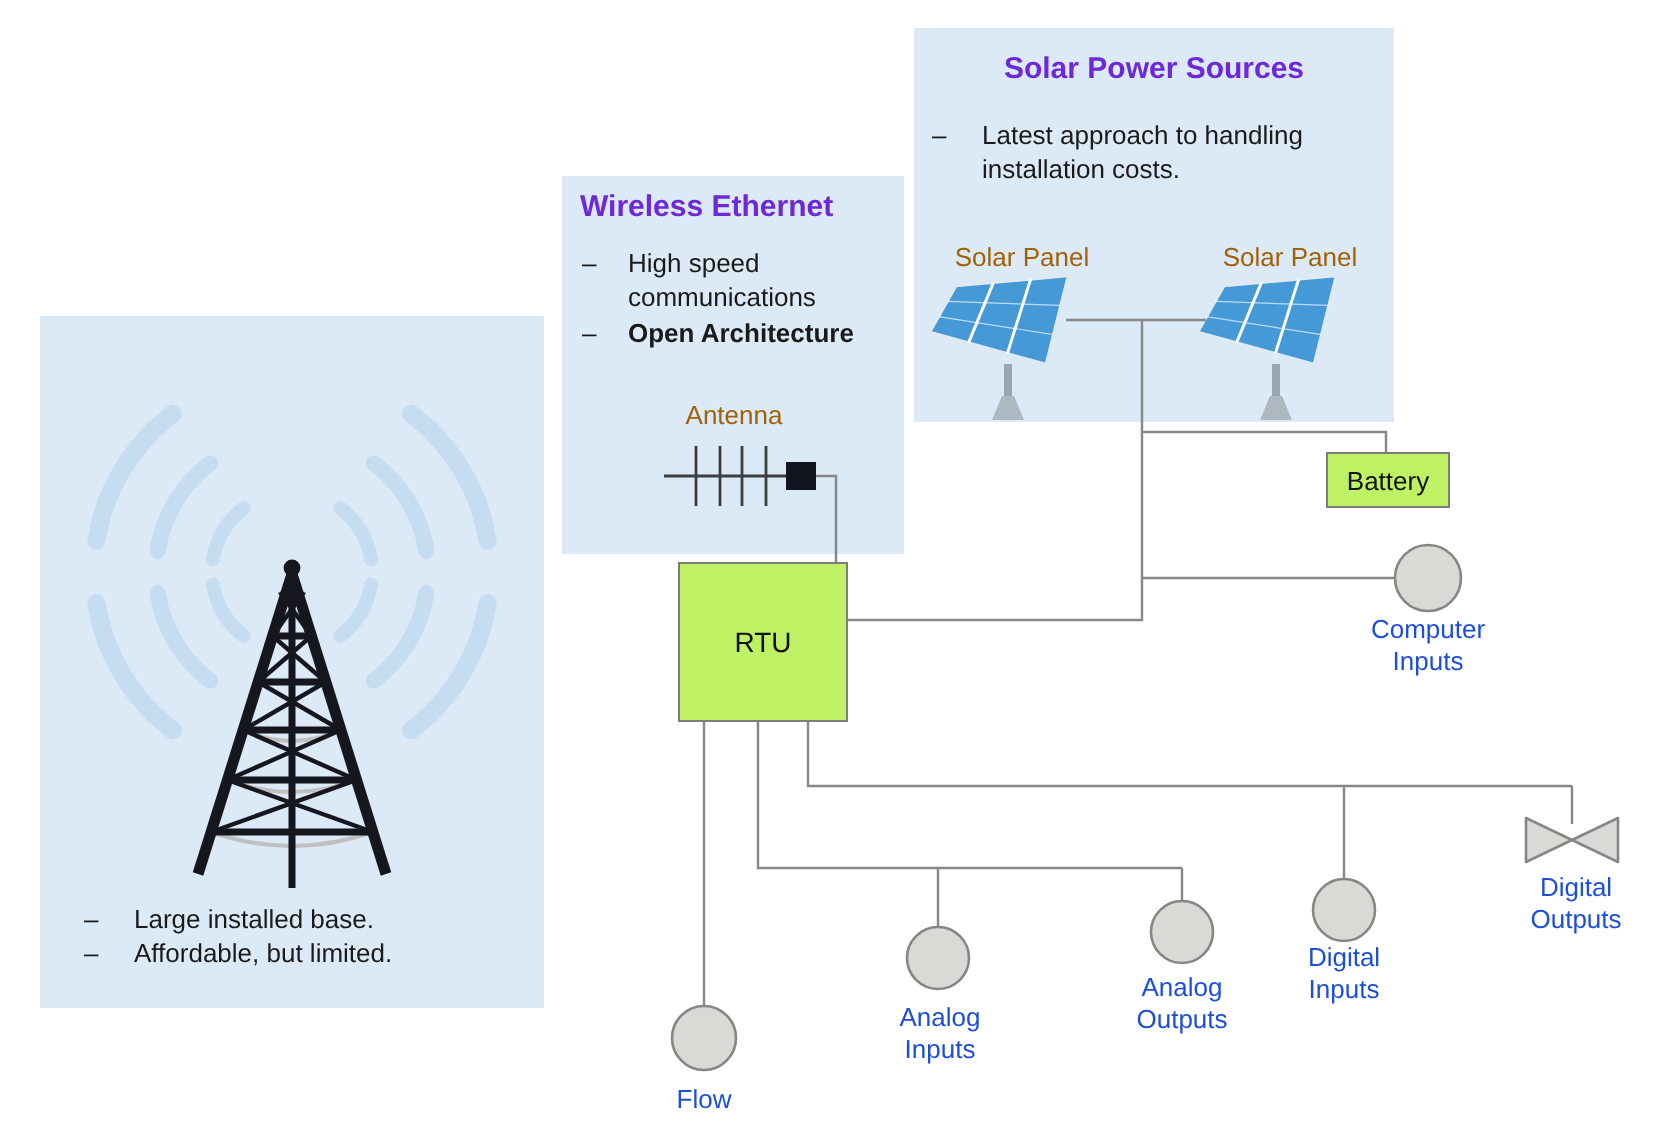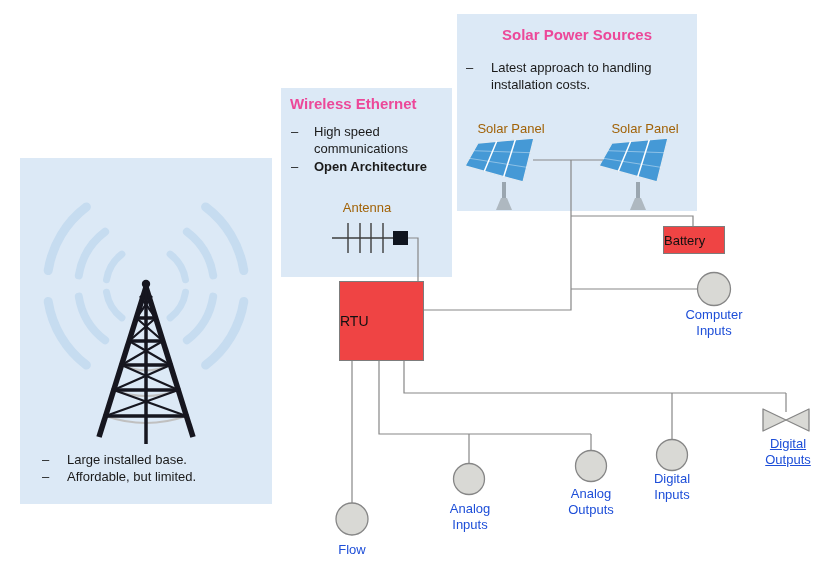--- a/index.html
+++ b/index.html
@@ -13,40 +13,41 @@
     overflow: hidden;
   }
   .panel {
     position: absolute;
     background: #dce9f6;
   }
   .panel-title {
     position: absolute;
     font-size: 15px;
     font-weight: bold;
-    color: #ec4899;
+    color: #6d28d9;
     white-space: nowrap;
   }
   .centered { text-align: center; }
   .bullet-row {
     position: absolute;
     display: flex;
     font-size: 13px;
     line-height: 16.5px;
     color: #1a1a1a;
   }
   .bullet-dash { flex: 0 0 auto; }
   .bullet-text { }
   svg { position: absolute; left: 0; top: 0; }
   .node-box {
     position: absolute;
-    background: #ef4444;
+    background: #bef264;
     border: 1.4px solid #7c7c7c;
     display: flex;
     align-items: center;
+    justify-content: center;
     box-sizing: border-box;
     color: #111111;
   }
   .node-label {
     position: absolute;
     font-size: 13px;
     line-height: 16px;
     text-align: center;
     transform: translateX(-50%);
     color: #1d4ed8;
@@ -188,19 +189,19 @@
 
   <div class="panel-title centered" style="left:457px; top:26px; width:240px;">Solar Power Sources</div>
   <div class="bullet-row" style="left:466px; top:60px;">
     <span class="bullet-dash" style="width:25px;">–</span>
     <span class="bullet-text" style="width:182px;">Latest approach to handling installation  costs.</span>
   </div>
   <div class="small-label" style="left:511px; top:121px;">Solar Panel</div>
   <div class="small-label" style="left:645px; top:121px;">Solar Panel</div>
 
   <div class="node-label" style="left:714px; top:307px; width:76px;">Computer Inputs</div>
-  <div class="node-label" style="left:788px; top:436px; width:60px;text-decoration:underline;">Digital Outputs</div>
+  <div class="node-label" style="left:788px; top:436px; width:60px;">Digital Outputs</div>
   <div class="node-label" style="left:672px; top:471px; width:52px;text-align:center;">Digital Inputs</div>
   <div class="node-label" style="left:591px; top:486px; width:60px;">Analog Outputs</div>
   <div class="node-label" style="left:470px; top:501px; width:52px;">Analog Inputs</div>
   <div class="node-label" style="left:352px; top:542px; width:60px;text-align:center;">Flow</div>
 
 </div>
 
 </body></html>

